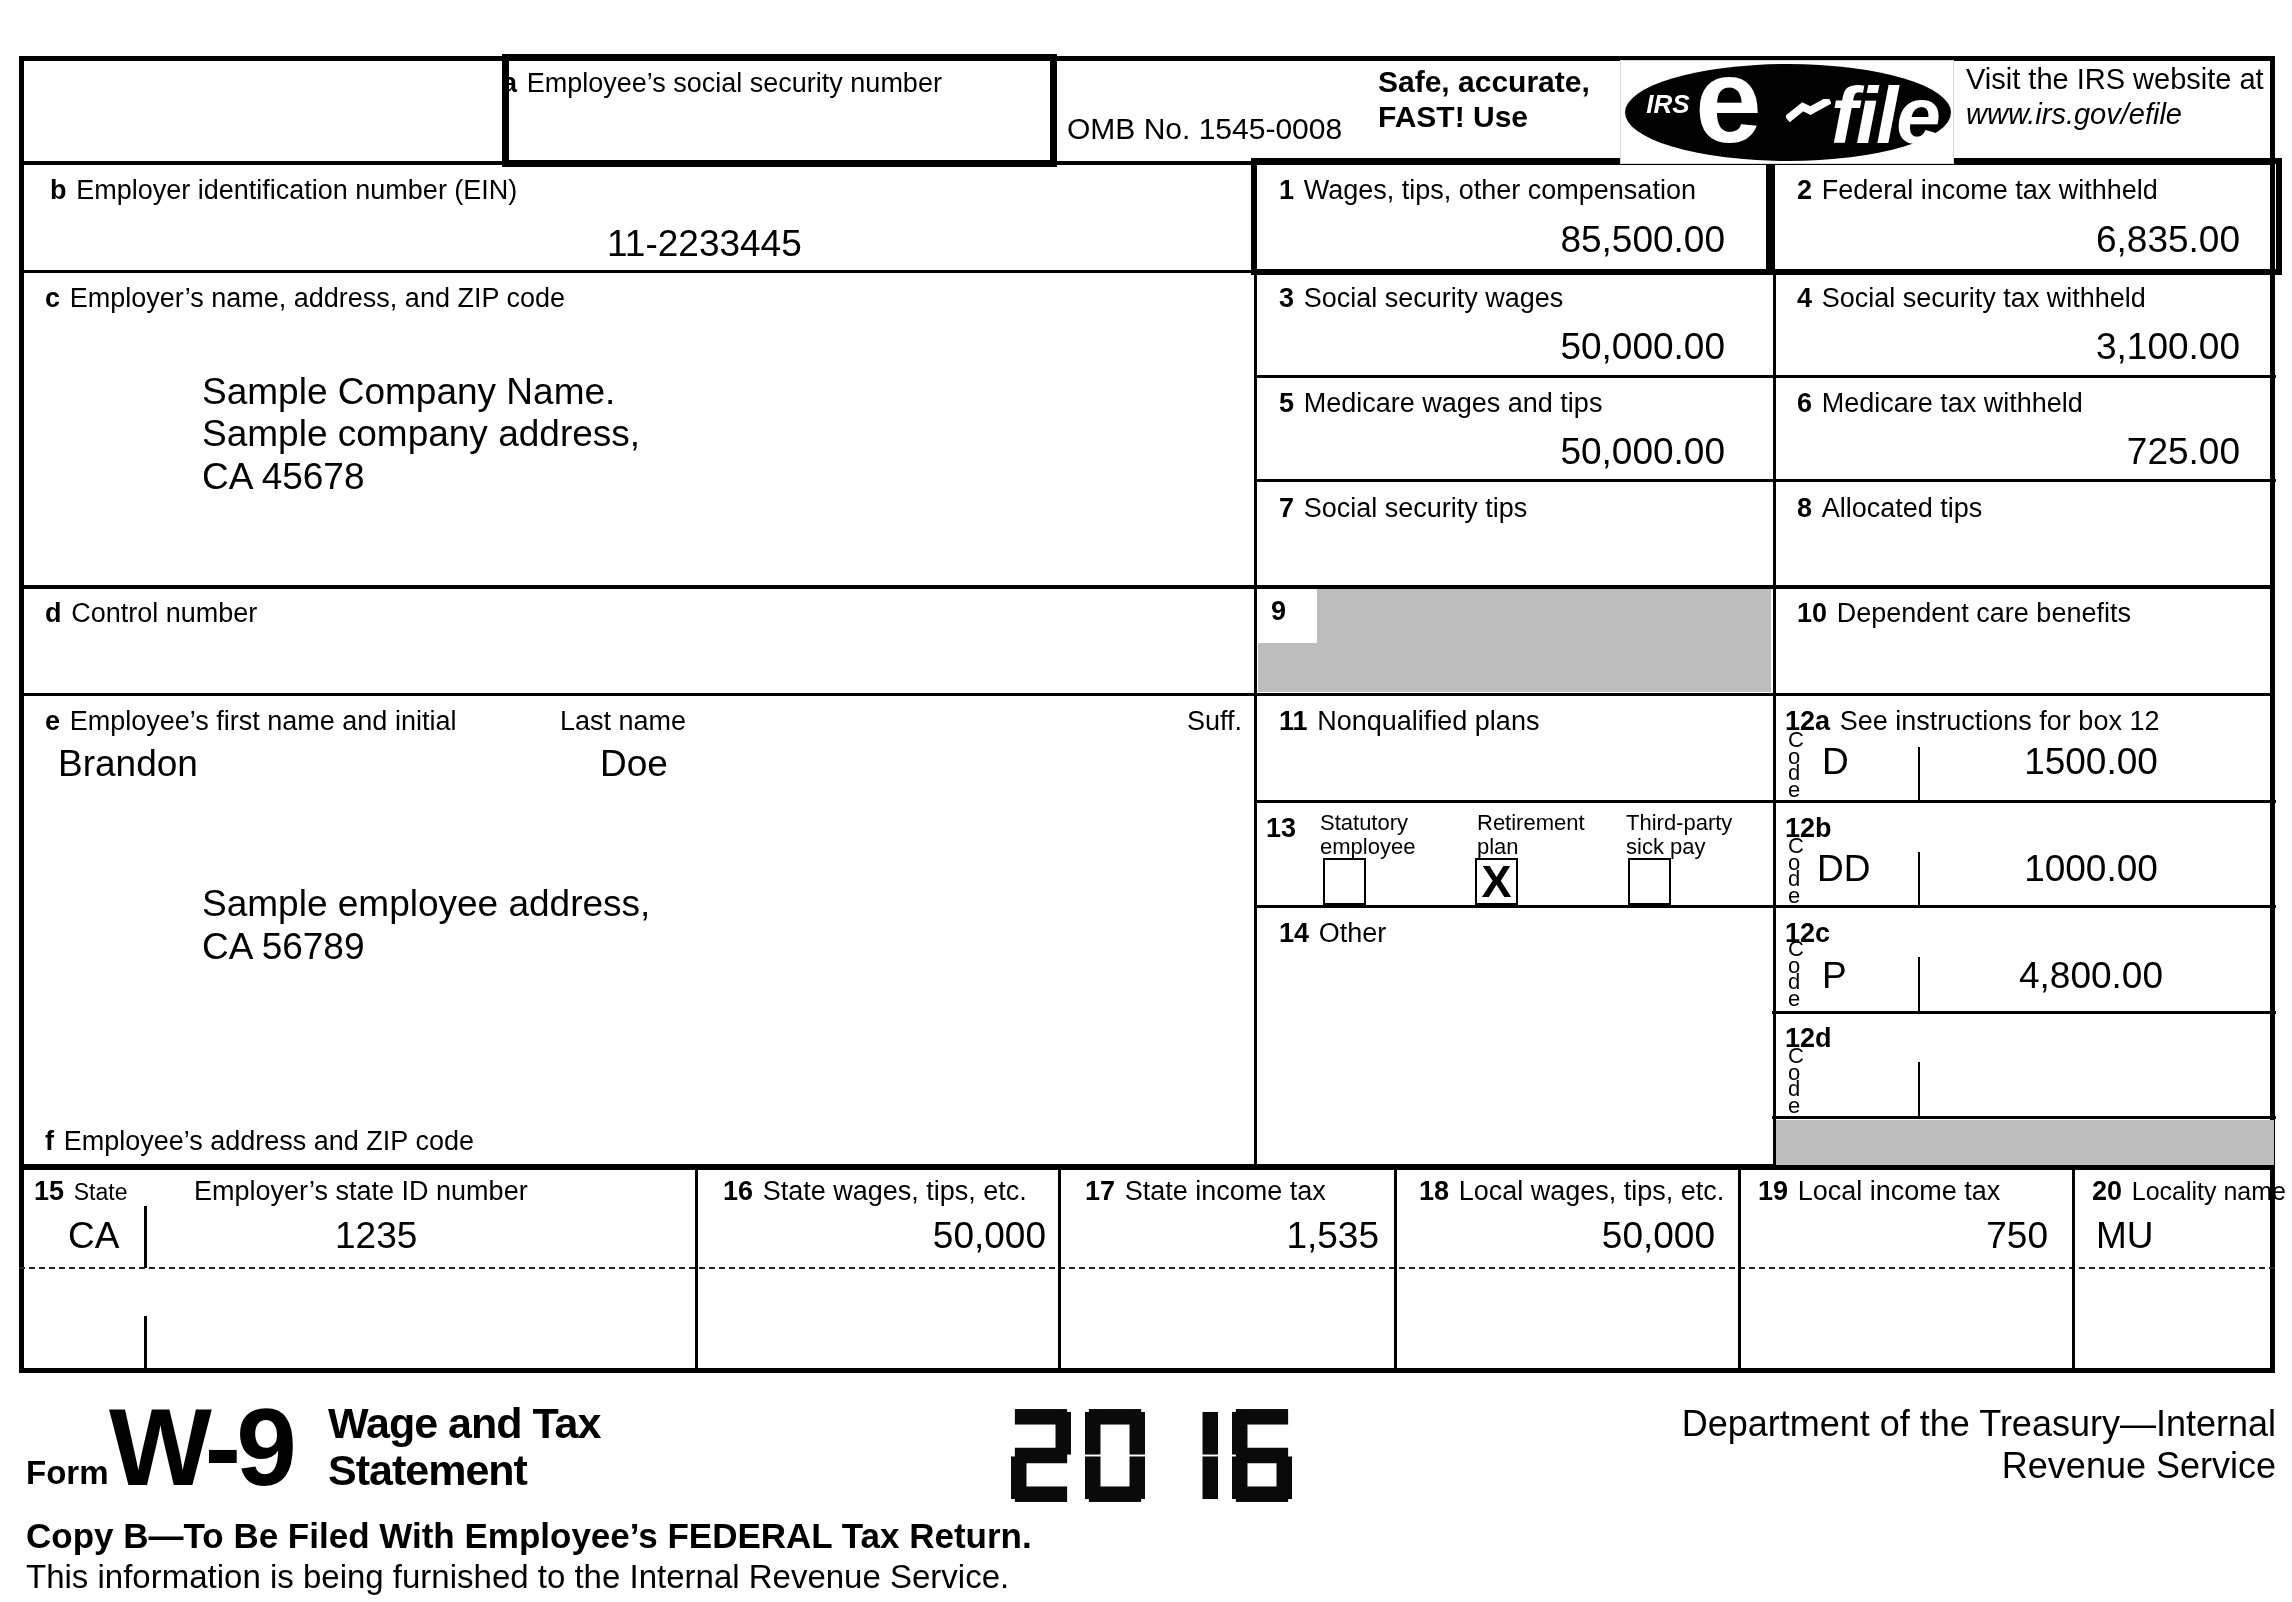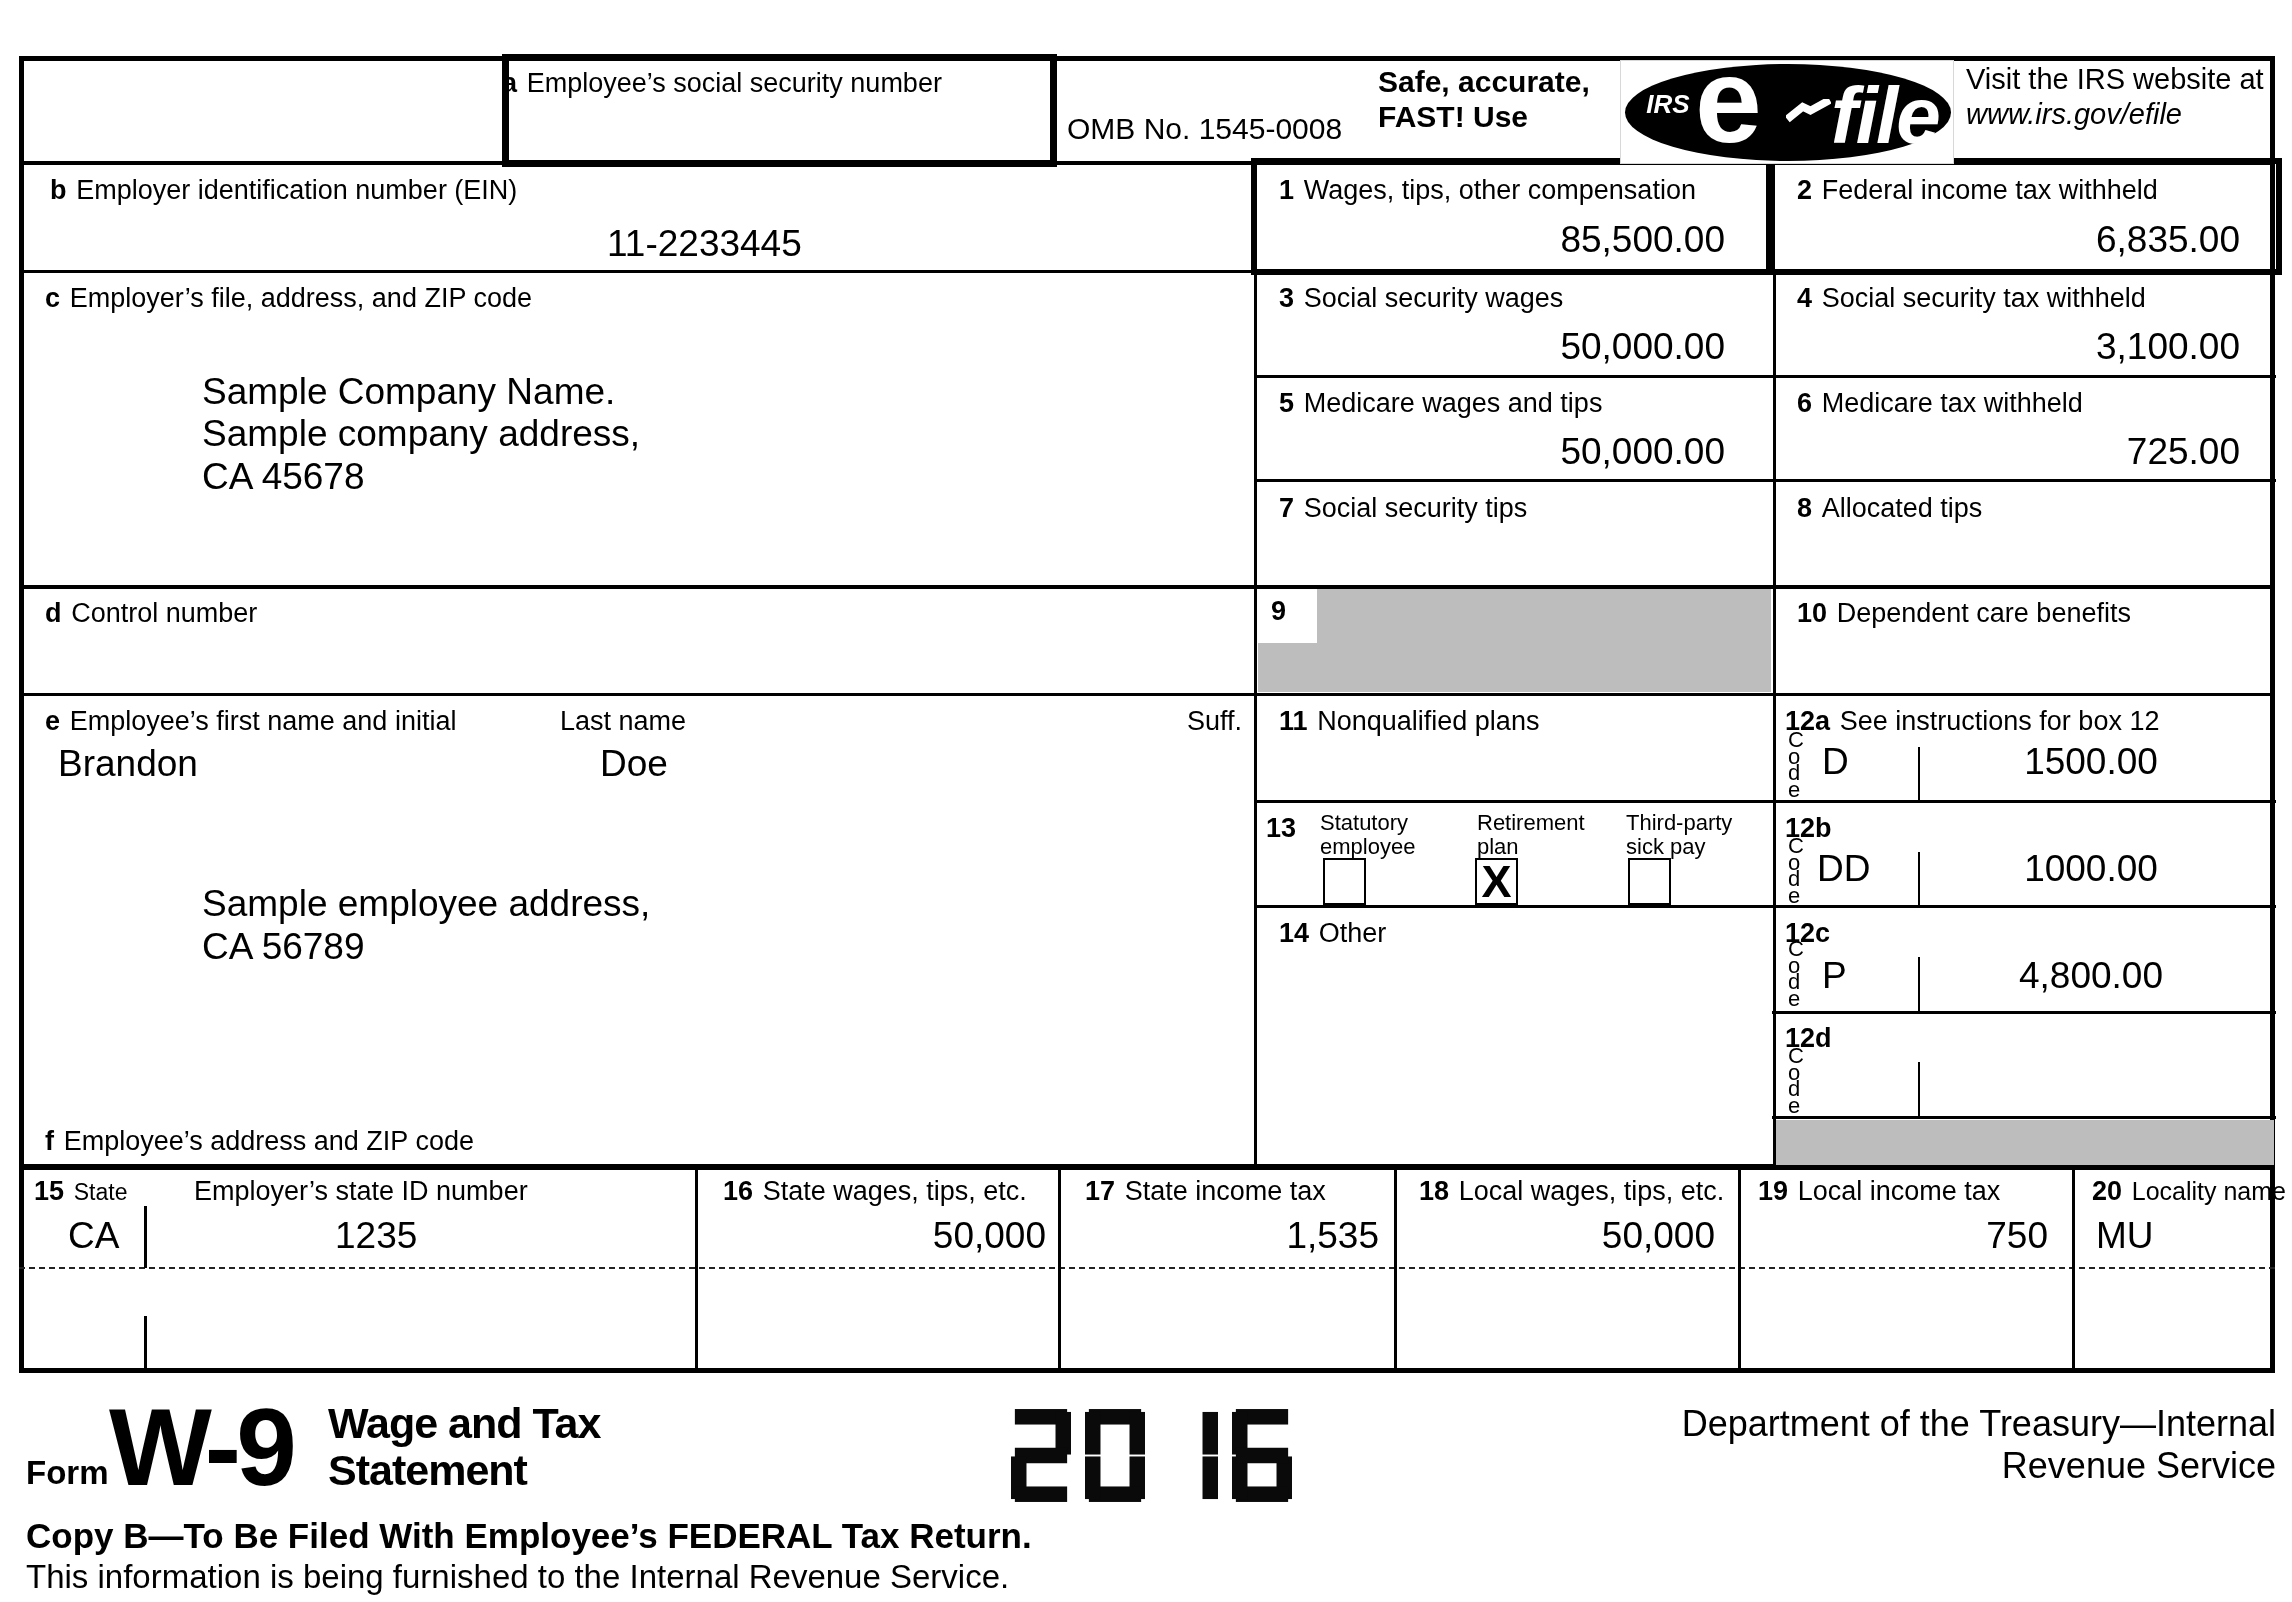--- a/index.html
+++ b/index.html
@@ -110,21 +110,21 @@
     <b>1</b><span>Wages, tips, other compensation</span>
   </div>
   <div class="val money" style="left:1261px;top:219px;width:464px;">85,500.00</div>
 
   <div class="lbl" style="left:1797px;top:175px;">
     <b>2</b><span>Federal income tax withheld</span>
   </div>
   <div class="val money" style="left:1803px;top:219px;width:437px;">6,835.00</div>
 
   <div class="lbl" style="left:45px;top:283px;">
-    <b>c</b><span>Employer’s file, address, and ZIP code</span>
+    <b>c</b><span>Employer’s name, address, and ZIP code</span>
   </div>
   <div class="val" style="left:202px;top:371px;">Sample Company Name.</div>
   <div class="val" style="left:202px;top:413px;">Sample company address,</div>
   <div class="val" style="left:202px;top:456px;">CA 45678</div>
 
   <div class="lbl" style="left:1279px;top:283px;">
     <b>3</b><span>Social security wages</span>
   </div>
   <div class="val money" style="left:1261px;top:326px;width:464px;">50,000.00</div>
 

